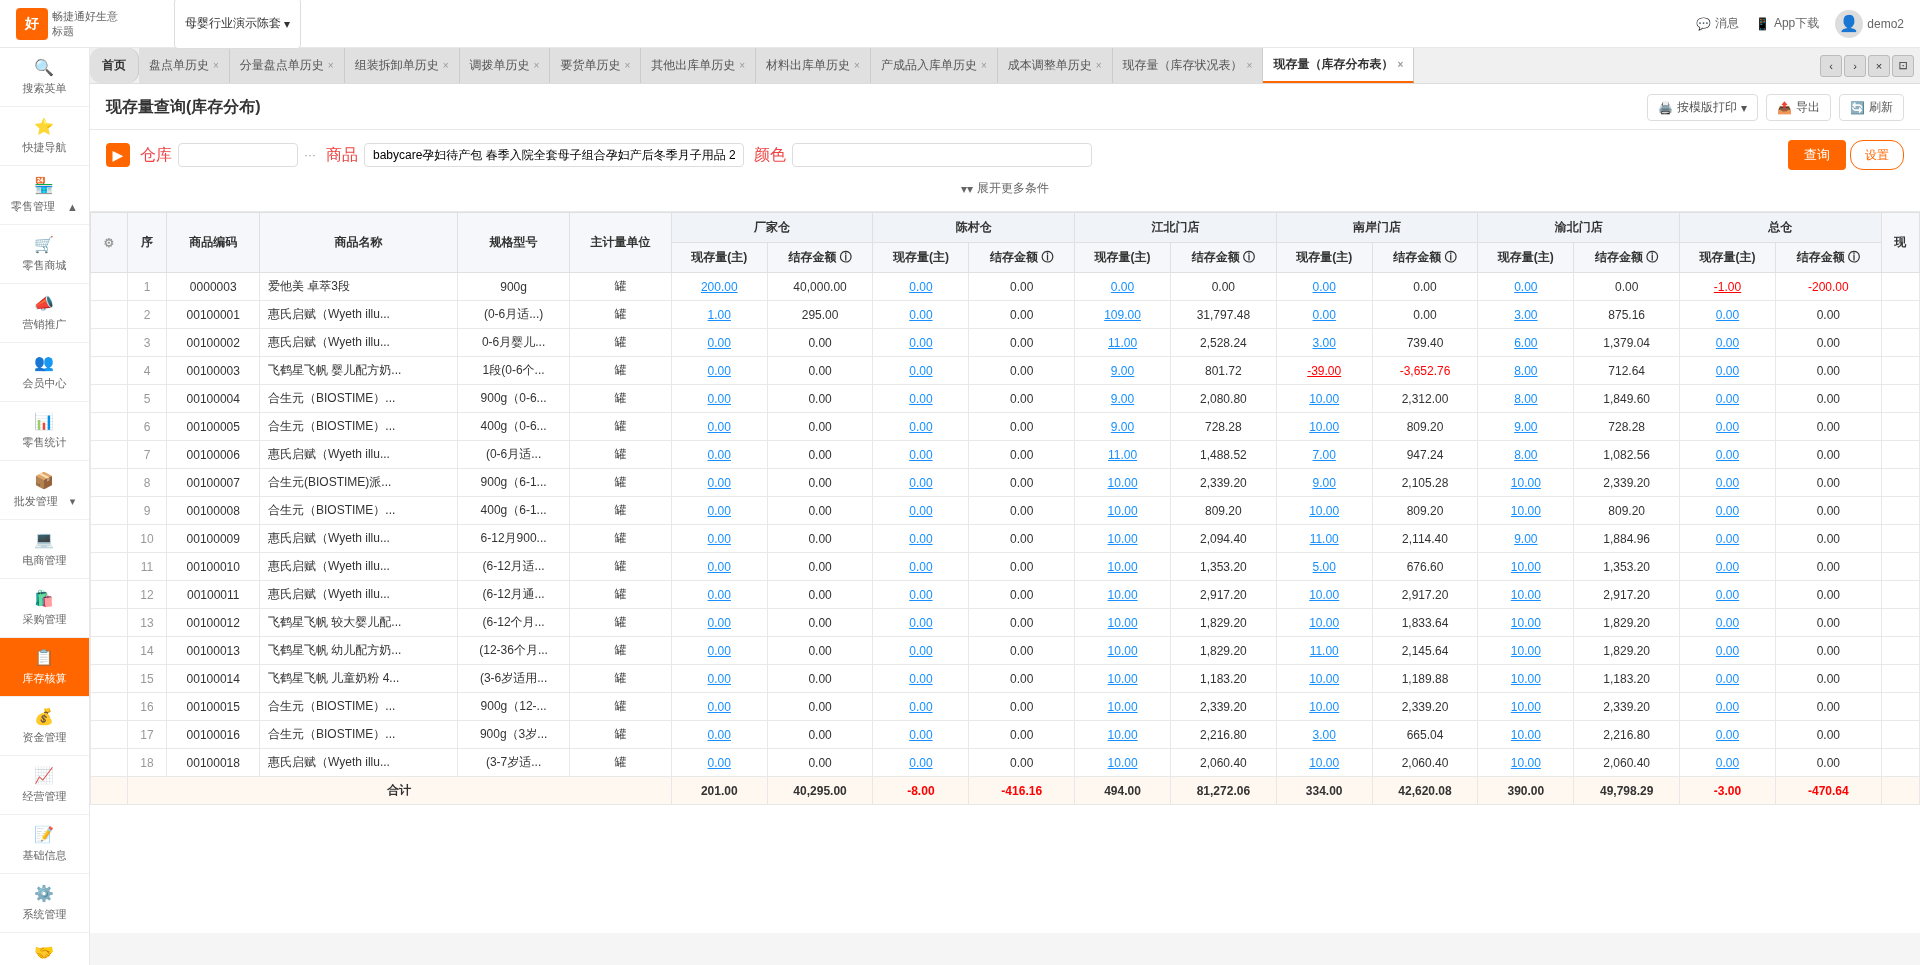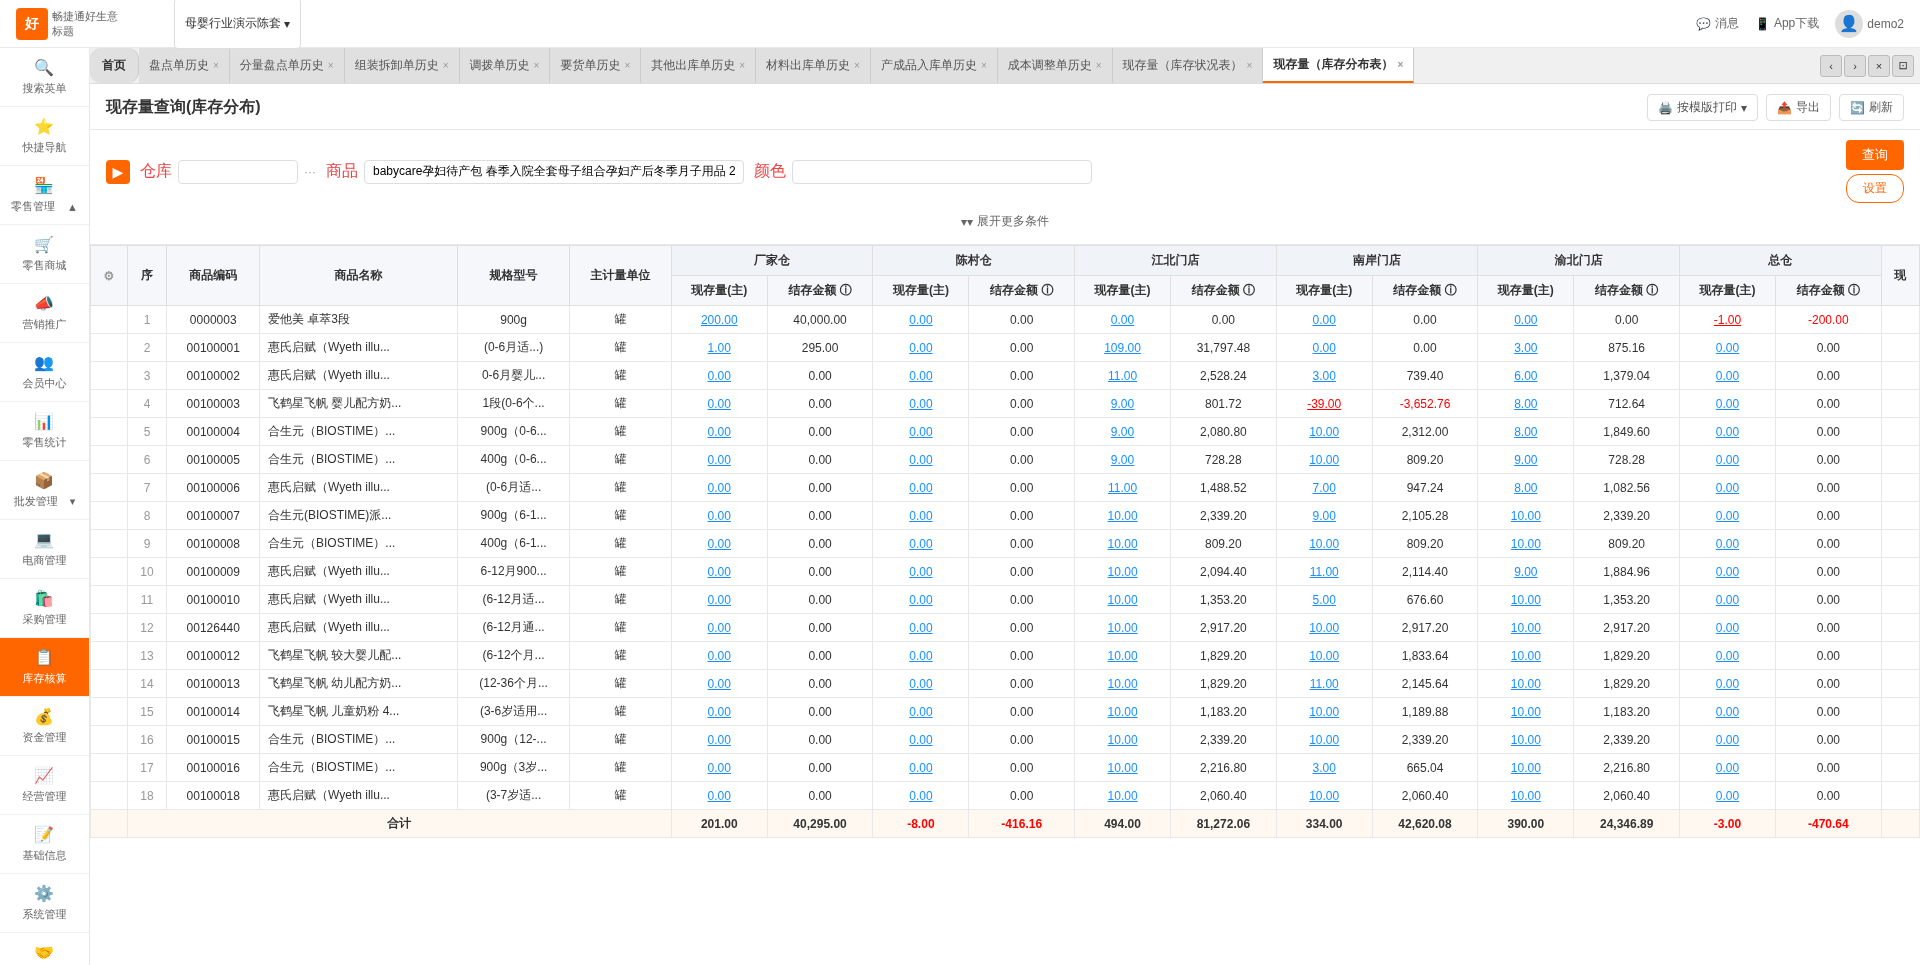--- a/index.html
+++ b/index.html
@@ -173,21 +173,21 @@
       padding: 6px 16px; border-radius: 4px; cursor: pointer;
       font-size: 13px;
     }
     .btn-settings {
       background: #fff; color: #ff6600; border: 1px solid #ff6600;
       padding: 5px 14px; border-radius: 13px; cursor: pointer;
       font-size: 12px;
     }
     .filter-right-btns {
       margin-left: auto;
-      display: flex; flex-direction: column; gap: 4px;
+      display: flex; flex-direction: row; gap: 4px;
     }
 
     
     .table-area {
       overflow: auto;
       background: #fff;
       height: calc(100% - 160px);
     }
 
     table {
@@ -710,21 +710,21 @@
     <td class="">676.60</td>
     <td><span class="num-link">10.00</span></td>
     <td>1,353.20</td>
     <td><span class="num-link ">0.00</span></td>
     <td class="">0.00</td>
     <td></td>
   </tr>
           <tr>
     <td></td>
     <td class="row-index">12</td>
-    <td>00126440</td>
+    <td>00100011</td>
     <td style="text-align:left;">惠氏启赋（Wyeth illu...</td>
     <td>(6-12月通...</td>
     <td>罐</td>
     <td><span class="num-link ">0.00</span></td>
     <td>0.00</td>
     <td><span class="num-link ">0.00</span></td>
     <td class="">0.00</td>
     <td><span class="num-link ">10.00</span></td>
     <td>2,917.20</td>
     <td><span class="num-link ">10.00</span></td>
@@ -866,21 +866,21 @@
   <td colspan="5" style="text-align:center;font-weight:bold;">合计</td>
   <td>201.00</td>
   <td>40,295.00</td>
   <td class="num-neg">-8.00</td>
   <td class="num-neg">-416.16</td>
   <td>494.00</td>
   <td>81,272.06</td>
   <td>334.00</td>
   <td>42,620.08</td>
   <td>390.00</td>
-  <td>24,346.89</td>
+  <td>49,798.29</td>
   <td class="num-neg">-3.00</td>
   <td class="num-neg">-470.64</td>
   <td></td>
 </tr>
         </tbody>
     </table>
   </div>
 </div>
 
 </body></html>

